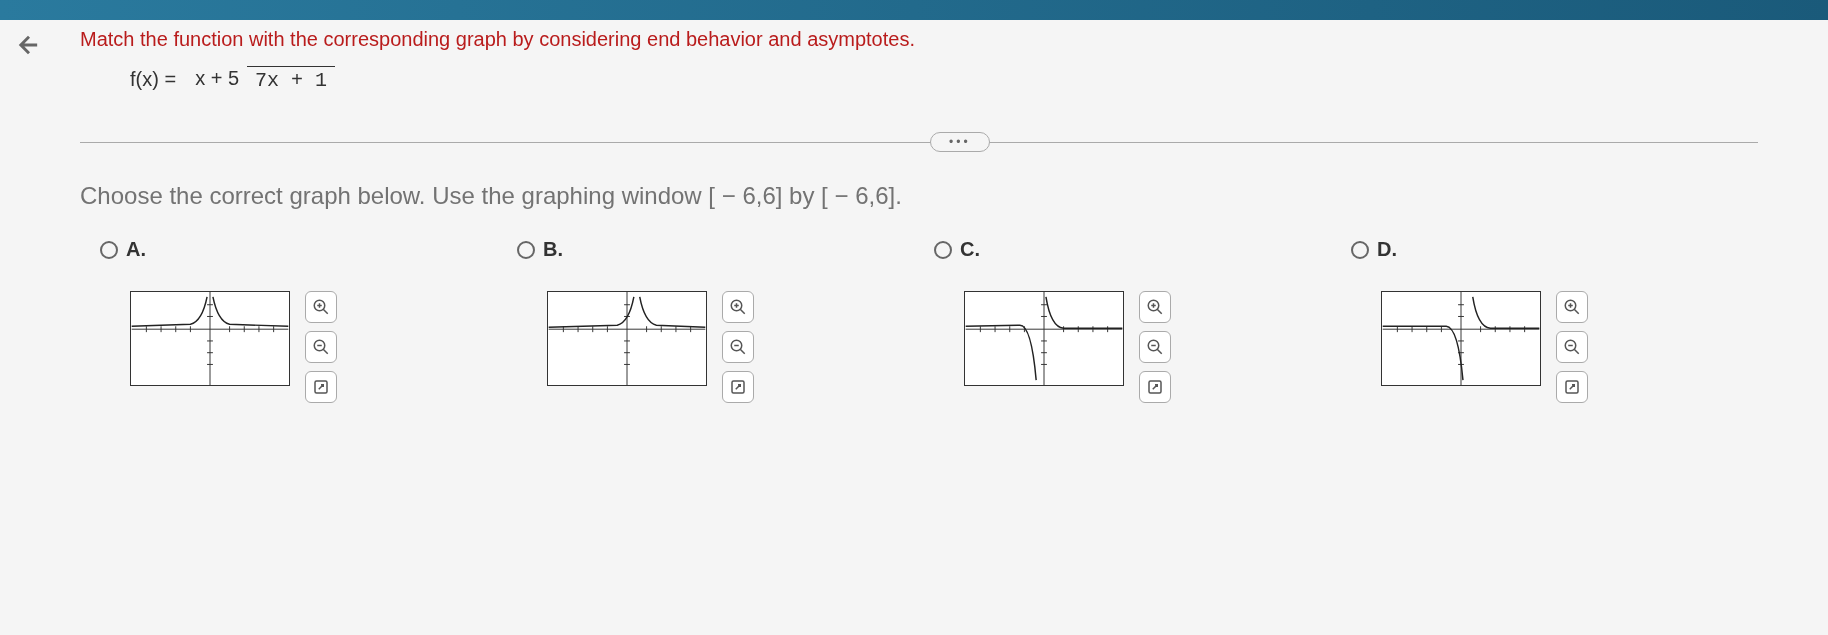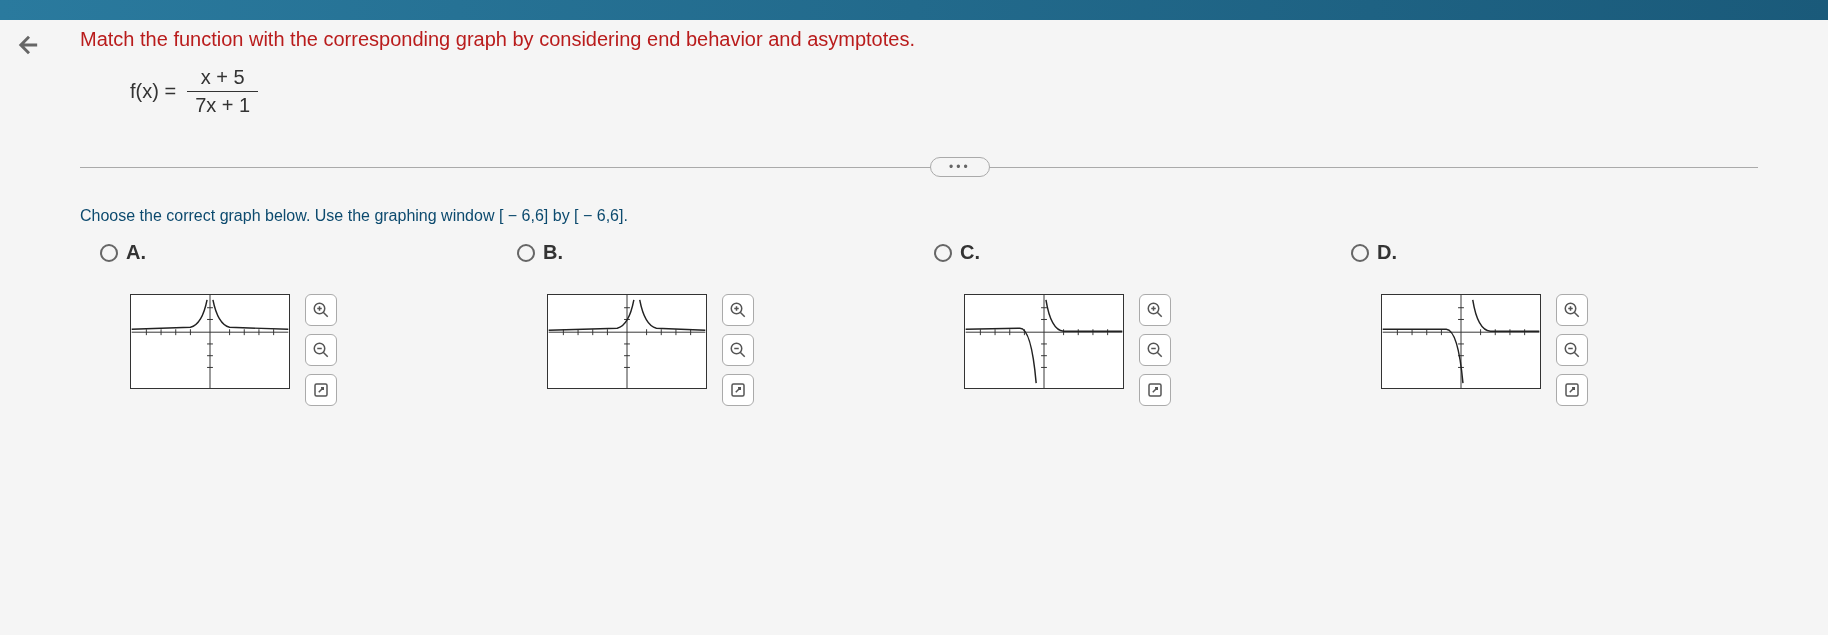--- a/index.html
+++ b/index.html
@@ -44,30 +44,31 @@
       font-size: 20px;
       color: #333;
       display: flex;
       align-items: center;
     }
     .formula-left {
       margin-right: 11px;
     }
     .fraction {
       display: inline-flex;
-      flex-direction: column;
+      flex-direction: row;
       align-items: center;
       vertical-align: middle;
     }
     .fraction-top {
       padding: 0 8px 2px 8px;
     }
     .fraction-bottom {
       border-top: 1.5px solid #333;
       padding: 2px 8px 0 8px;
+      font-family: Liberation Mono, monospace;
     }
     .divider-row {
       position: relative;
       margin-top: 40px;
       margin-bottom: 30px;
       height: 20px;
     }
     .hr-line {
       position: absolute;
       top: 10px;
@@ -83,23 +84,23 @@
       background: #f5f5f5;
       border: 1px solid #aaa;
       border-radius: 12px;
       padding: 2px 18px;
       font-size: 12px;
       letter-spacing: 3px;
       color: #666;
       cursor: pointer;
     }
     .instruction {
-      font-size: 16px;
-      color: #0c4a6e;
-      margin-bottom: 16px;
+      font-size: 24px;
+      color: #737373;
+      margin-bottom: 28px;
     }
     .choices {
       display: flex;
       gap: 180px;
       padding-left: 20px;
     }
     .choice {
       display: flex;
       flex-direction: column;
     }

